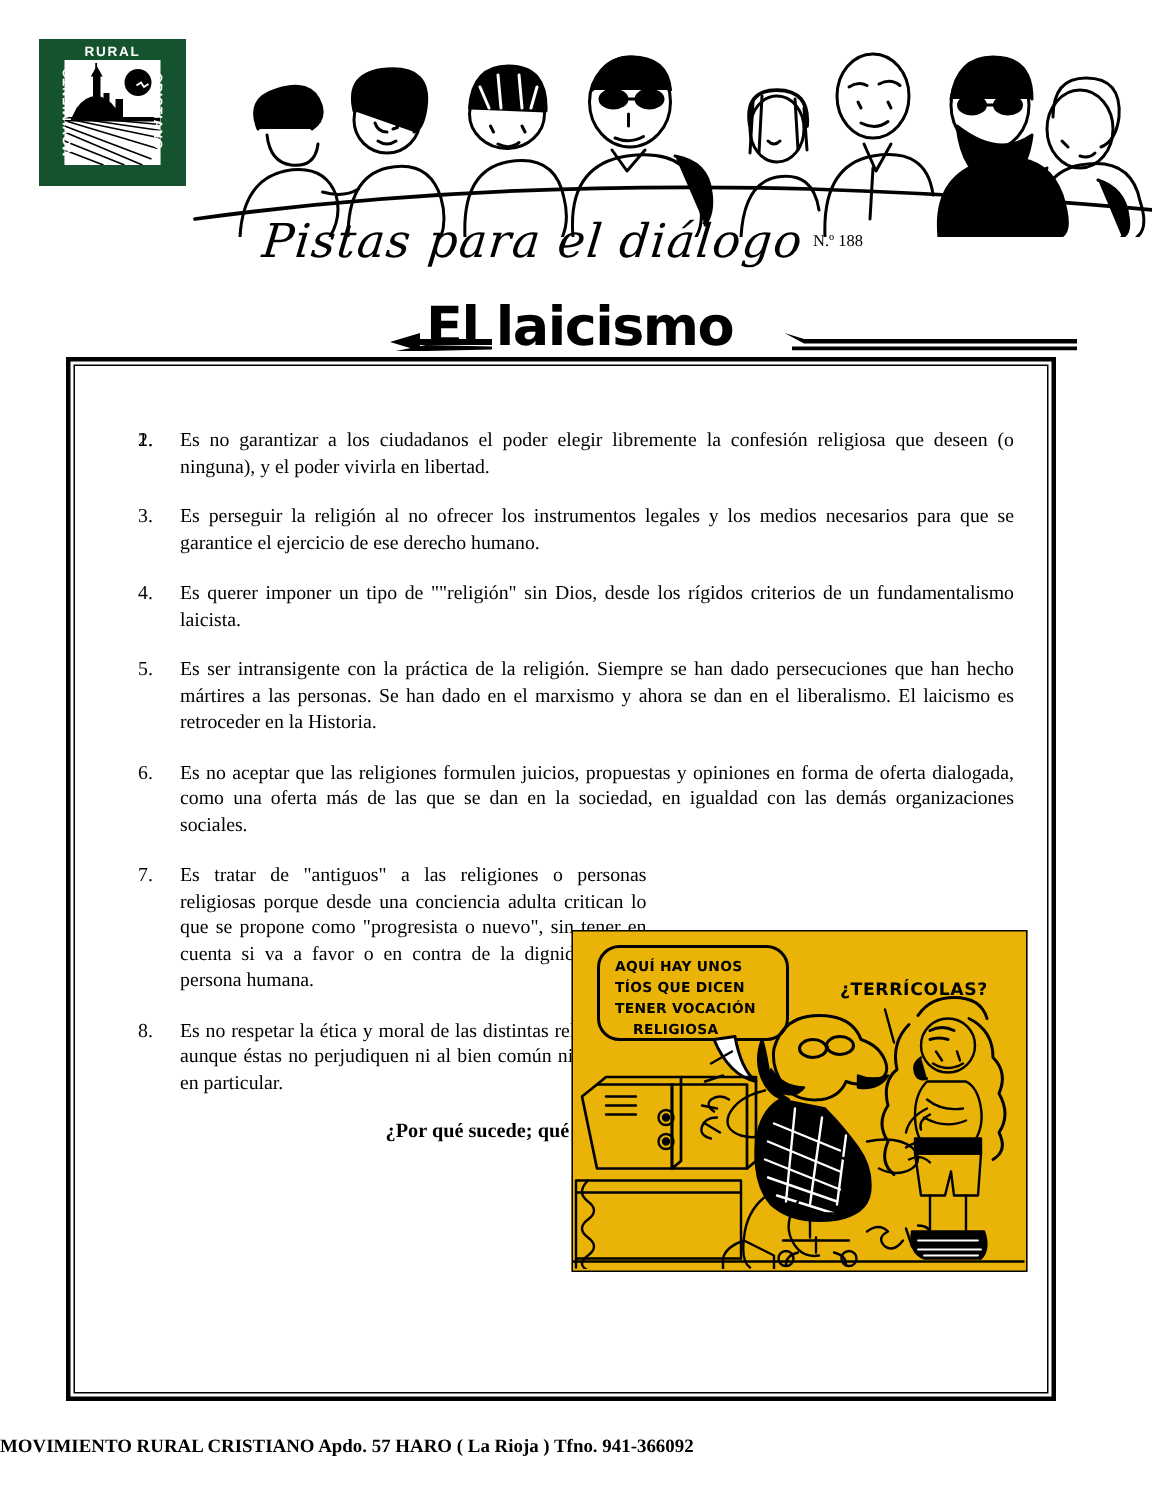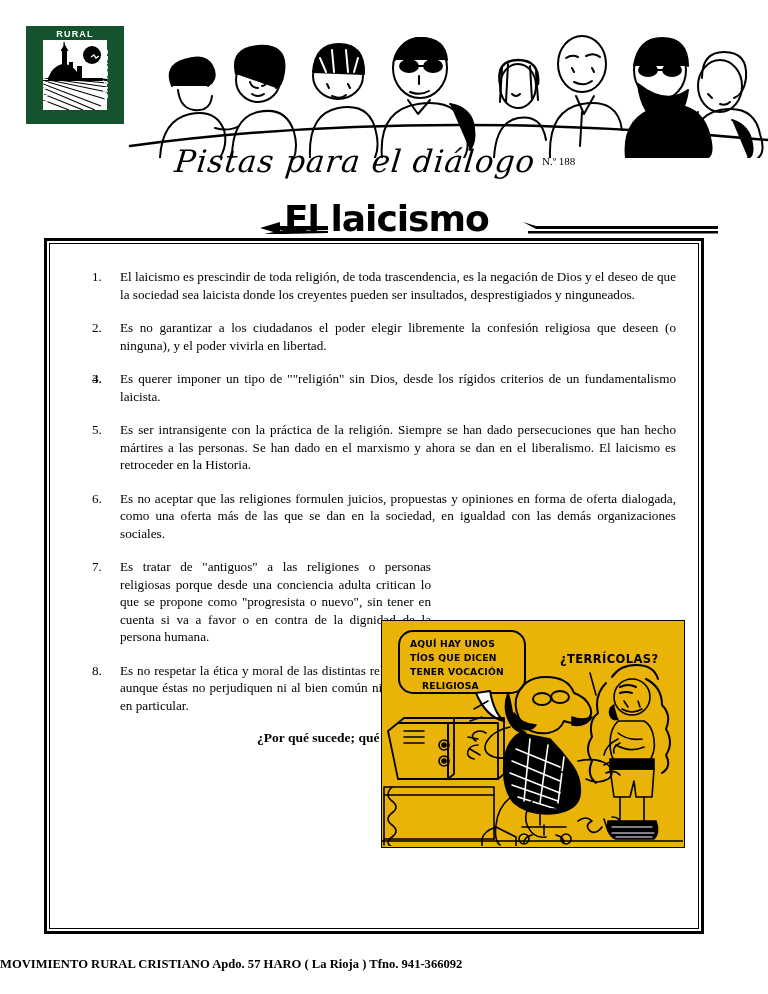--- a/index.html
+++ b/index.html
@@ -327,28 +327,28 @@
 </div>
 
 <div id="frame"></div>
 
 <div id="content">
 
 
   <ol class="points">
     <li>
       <span class="num">1.</span>
-      <span>El laicismo es prescindir de toda religión, de toda trascendencia, es la negación de Dios y el deseo de que la sociedad sea laicista donde los creyentes pueden ser insultados, desprestigiados y ninguneados.</span>
     </li>
     <li>
       <span class="num">2.</span>
       <span>Es no garantizar a los ciudadanos el poder elegir libremente la confesión religiosa que deseen (o ninguna), y el poder vivirla en libertad.</span>
     </li>
     <li>
       <span class="num">3.</span>
+      <span>Es perseguir la religión al no ofrecer los instrumentos legales y los medios necesarios para que se garantice el ejercicio de ese derecho humano.</span>
     </li>
     <li>
       <span class="num">4.</span>
       <span>Es querer imponer un tipo de ""religión" sin Dios, desde los rígidos criterios de un fundamentalismo laicista.</span>
     </li>
     <li>
       <span class="num">5.</span>
       <span>Es ser intransigente con la práctica de la religión. Siempre se han dado persecuciones que han hecho mártires a las personas. Se han dado en el marxismo y ahora se dan en el liberalismo. El laicismo es retroceder en la Historia.</span>
     </li>
     <li style="margin-bottom:16px;">

